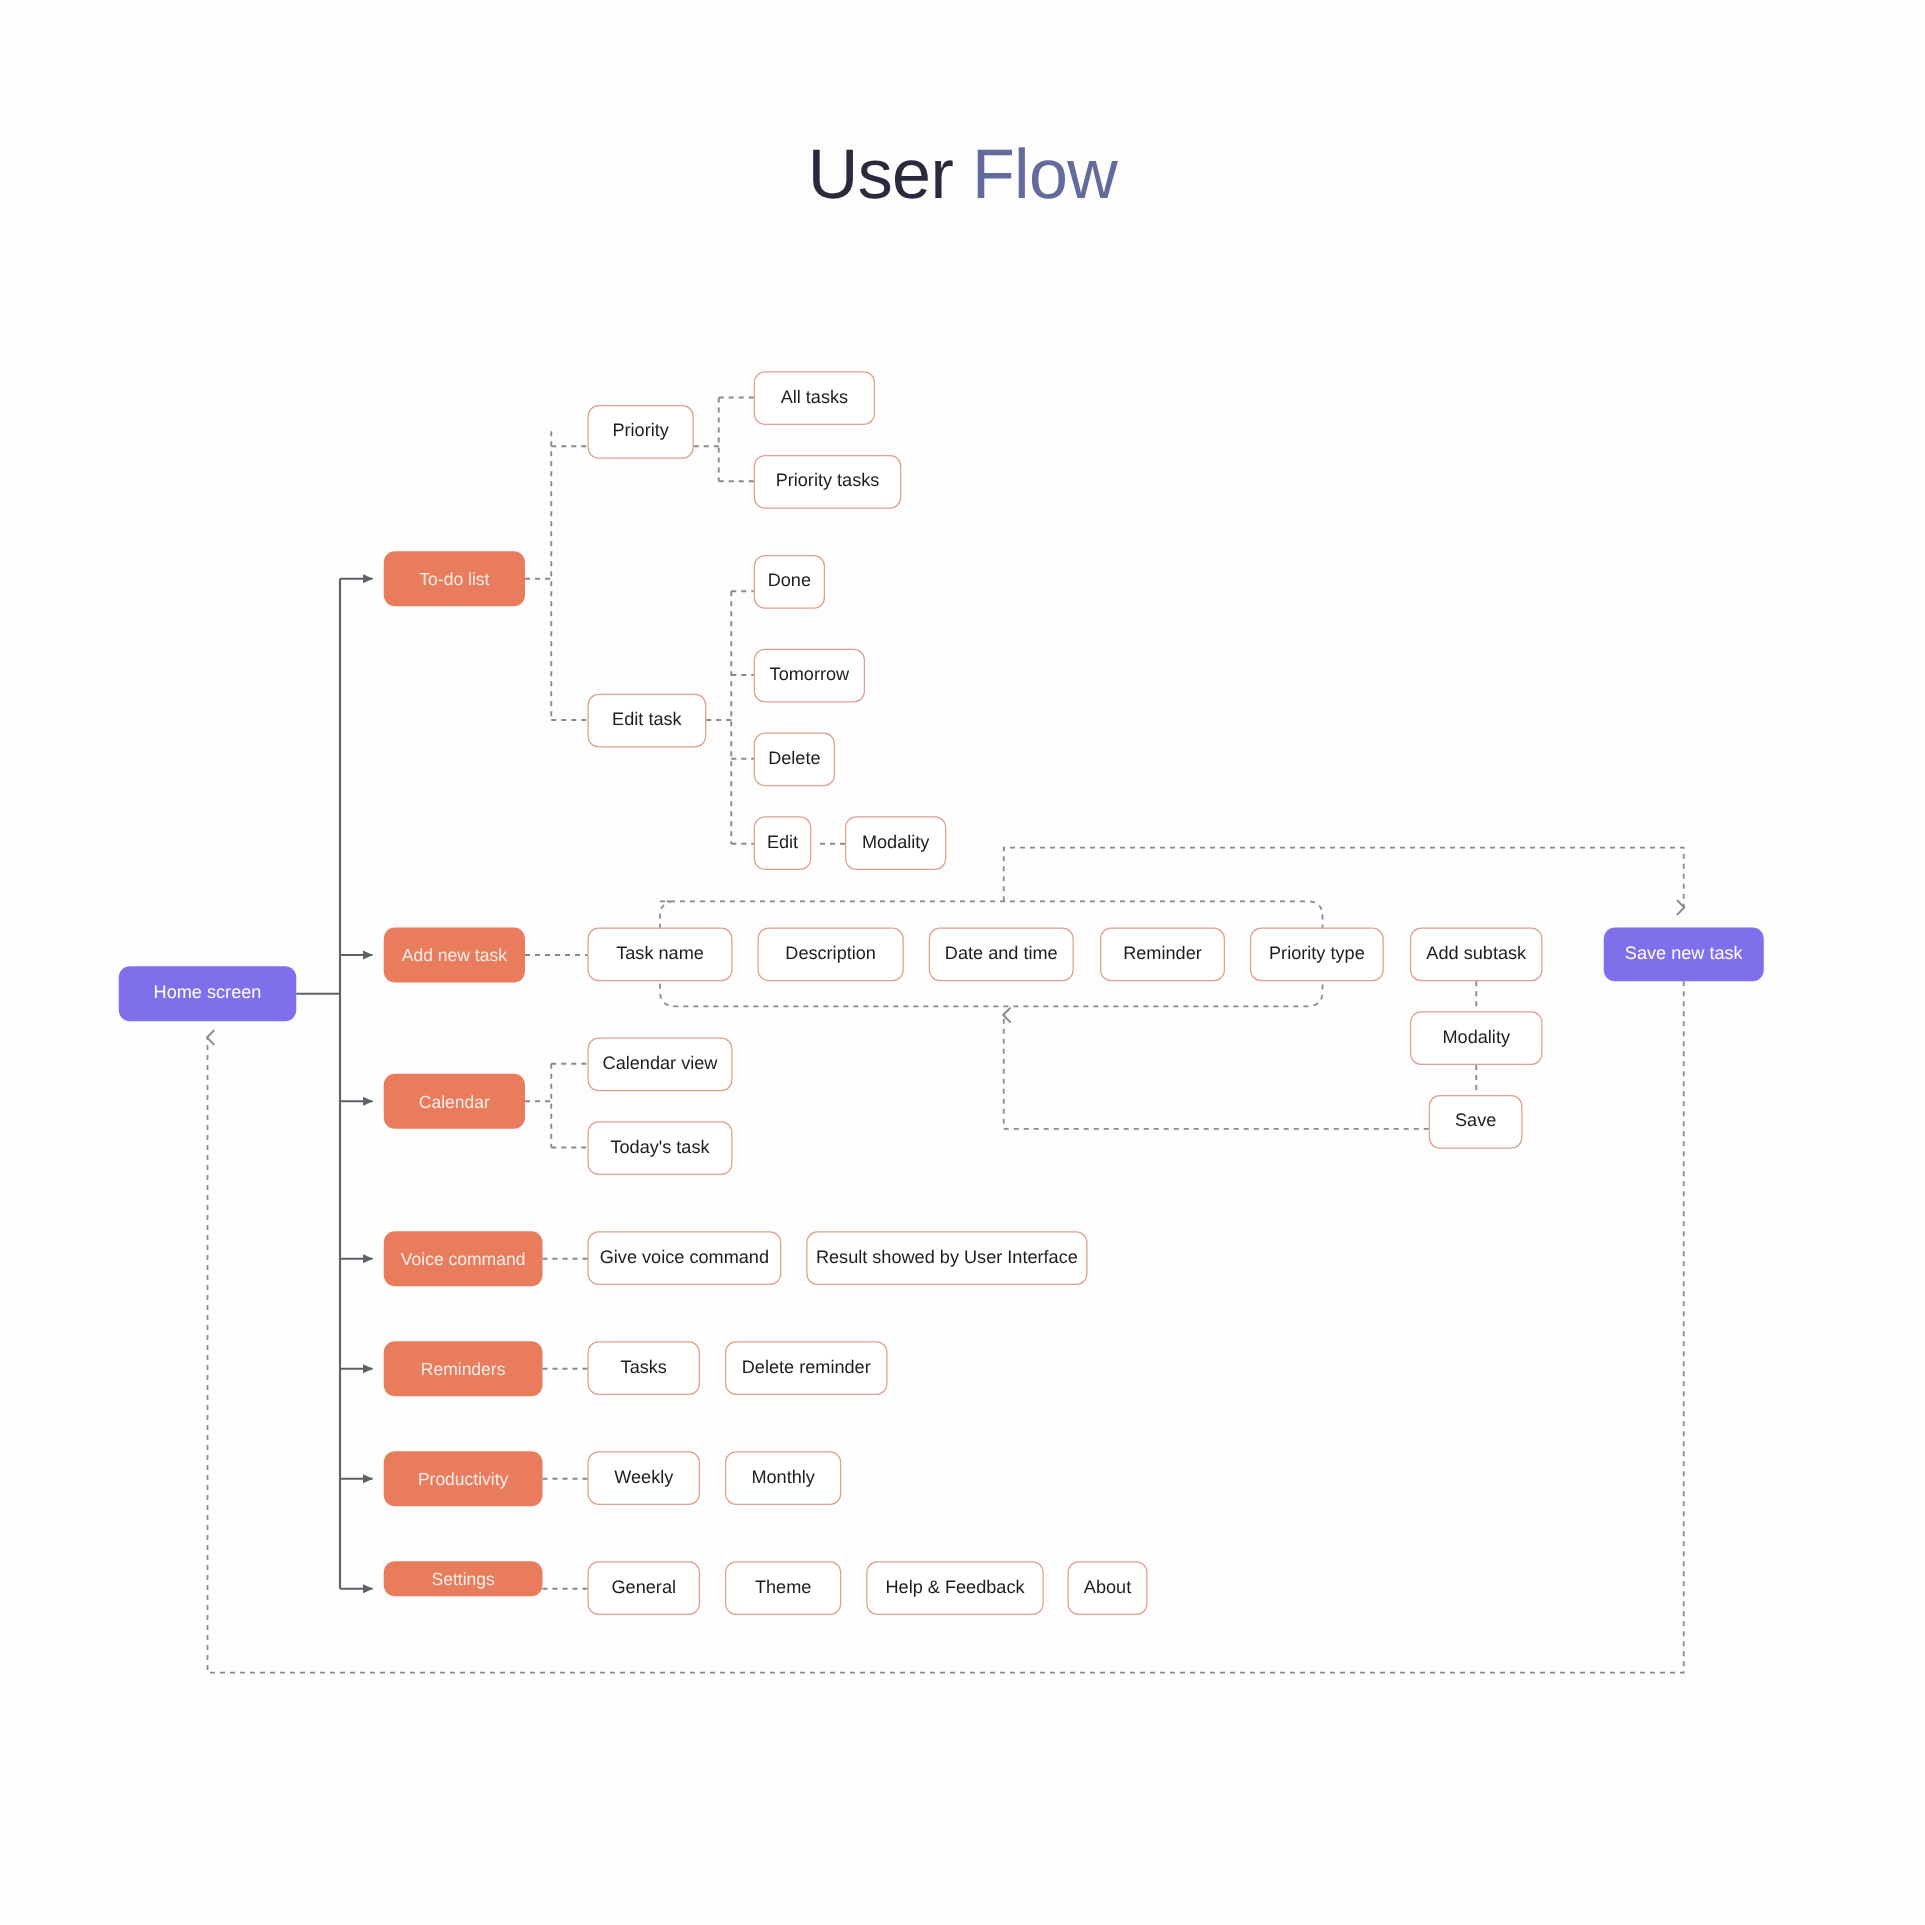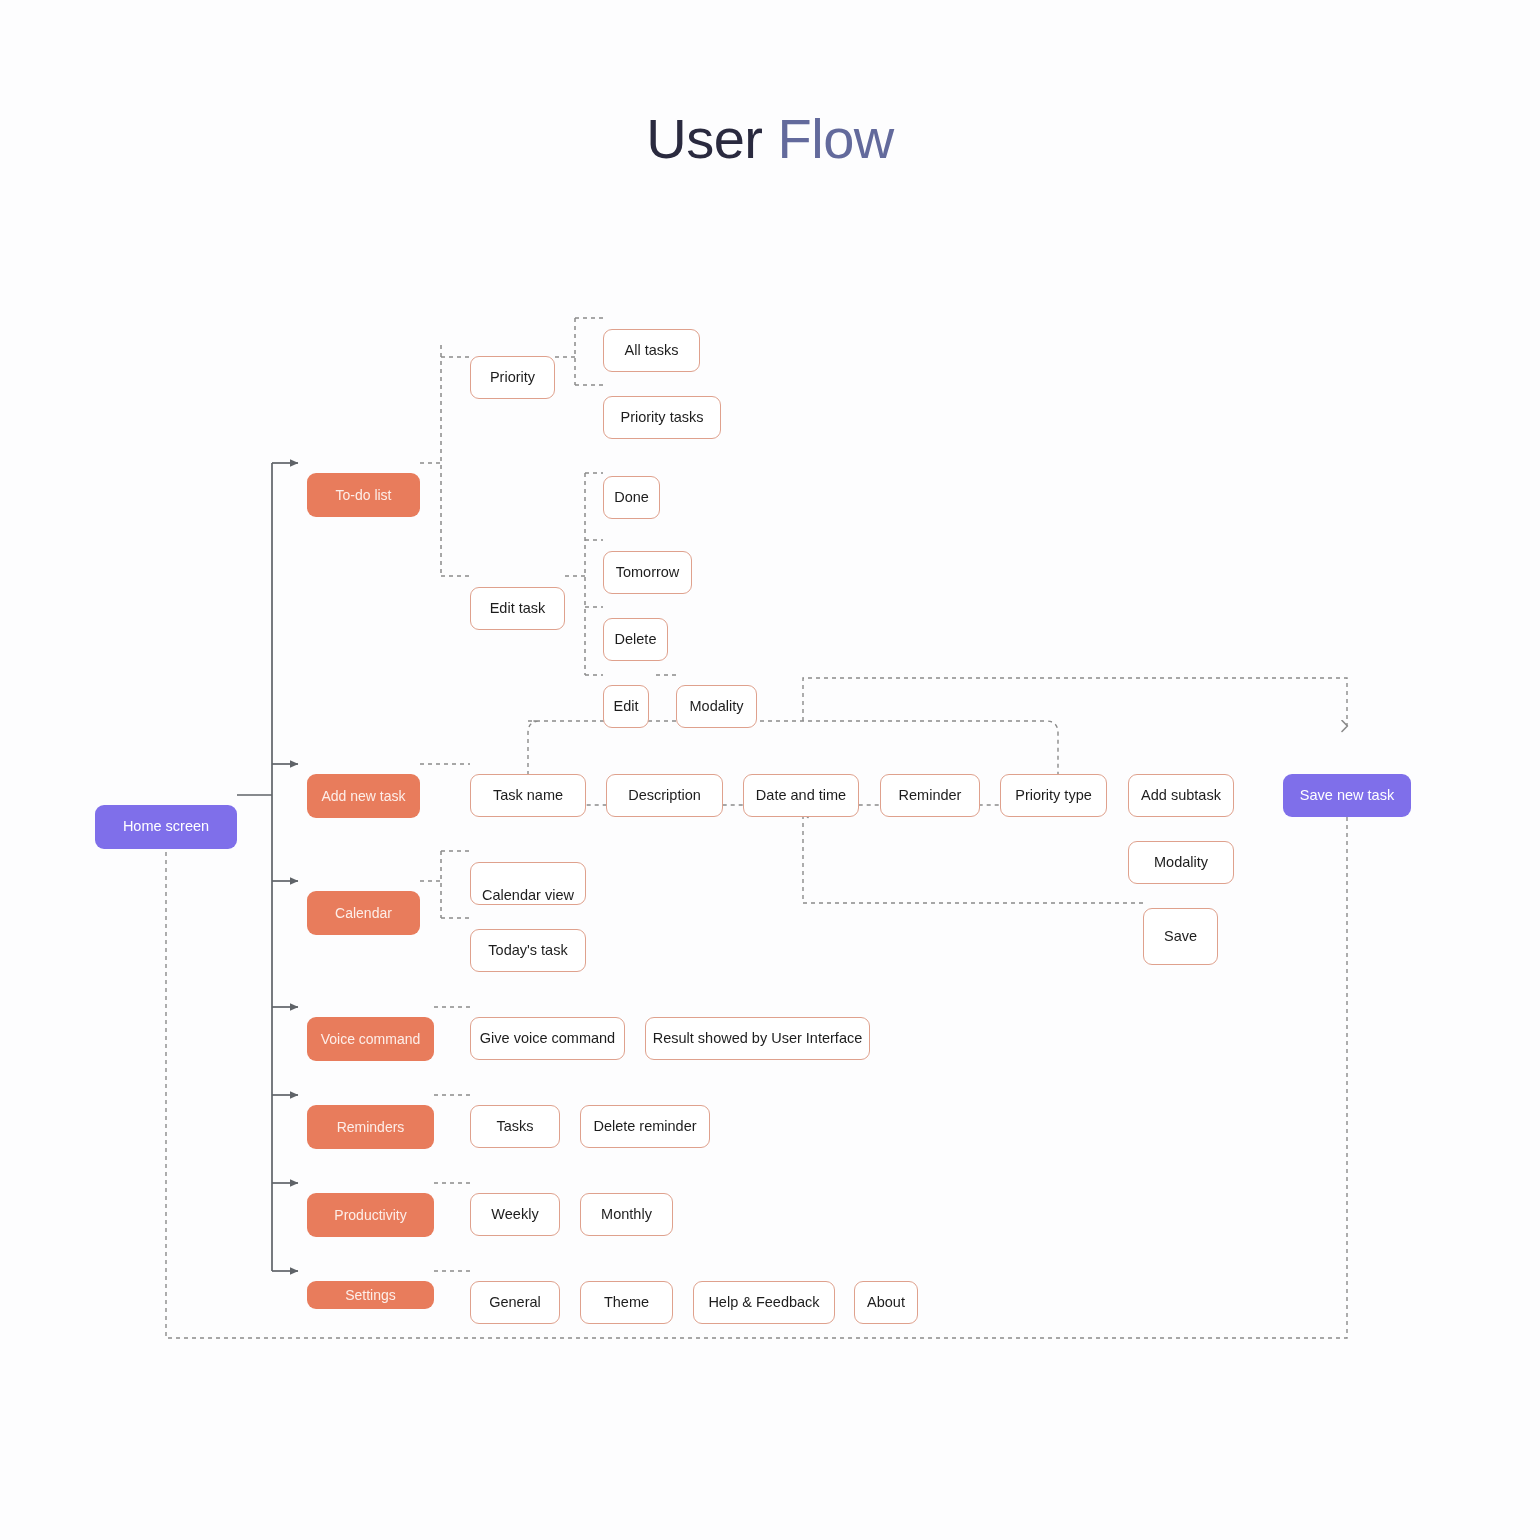--- a/index.html
+++ b/index.html
@@ -26,21 +26,20 @@
   
   .node{
     position:absolute;
     box-sizing:border-box;
     display:flex;align-items:center;justify-content:center;
     text-align:center;
     border-radius:9px;
     font-size:14.5px;
     line-height:1.2;
     padding:0 6px;
-    margin-top:32px;
   }
   .node.plain{
     background:#ffffff;
     border:1.6px solid #dfa18d;
     color:#1d1d1d;
   }
   .node.orange{
     background:#e87c5c;
     border:none;
     color:#fdeee9;
@@ -206,30 +205,30 @@
       </div>
       <div class="node plain" style="left: 1000px; top: 742px; width: 107px; height: 43px;">
         <span>Priority type</span>
       </div>
       <div class="node plain" style="left: 1128px; top: 742px; width: 106px; height: 43px;">
         <span>Add subtask</span>
       </div>
       <div class="node plain" style="left: 1128px; top: 809px; width: 106px; height: 43px;">
         <span>Modality</span>
       </div>
-      <div class="node plain" style="left: 1143px; top: 876px; width: 75px; height: 57px; justify-content: center;">
+      <div class="node plain" style="left: 1143px; top: 876px; width: 75px; height: 43px; justify-content: center;">
         <span>Save</span>
       </div>
       <div class="node purple" style="left: 1283px; top: 742px; width: 128px; height: 43px;">
         <span>Save new task</span>
       </div>
       <div class="node orange" style="left: 307px; top: 859px; width: 113px; height: 44px;">
         <span>Calendar</span>
       </div>
-      <div class="node plain" style="left: 470px; top: 830px; width: 116px; height: 43px; align-items: flex-end;">
+      <div class="node plain" style="left: 470px; top: 830px; width: 116px; height: 43px;">
         <span>Calendar view</span>
       </div>
       <div class="node plain" style="left: 470px; top: 897px; width: 116px; height: 43px;">
         <span>Today's task</span>
       </div>
       <div class="node orange" style="left: 307px; top: 985px; width: 127px; height: 44px;">
         <span>Voice command</span>
       </div>
       <div class="node plain" style="left: 470px; top: 985px; width: 155px; height: 43px;">
         <span>Give voice command</span>

